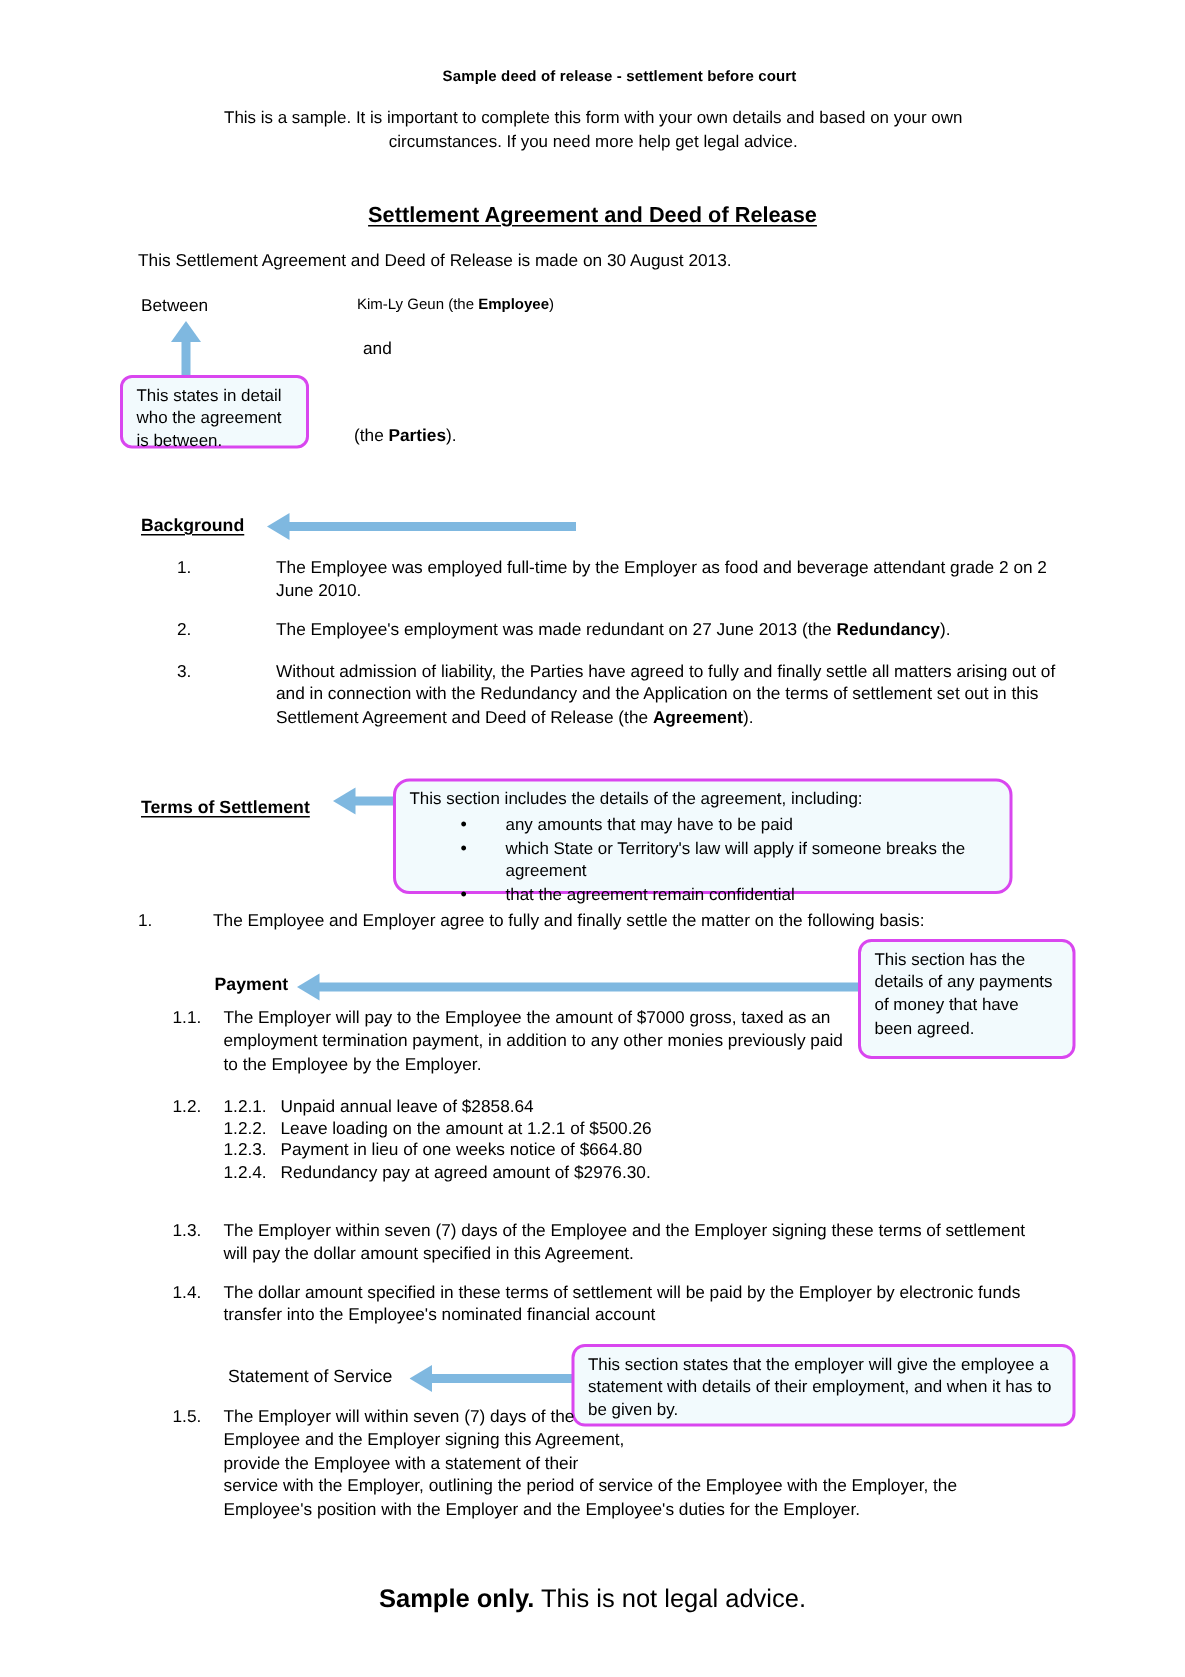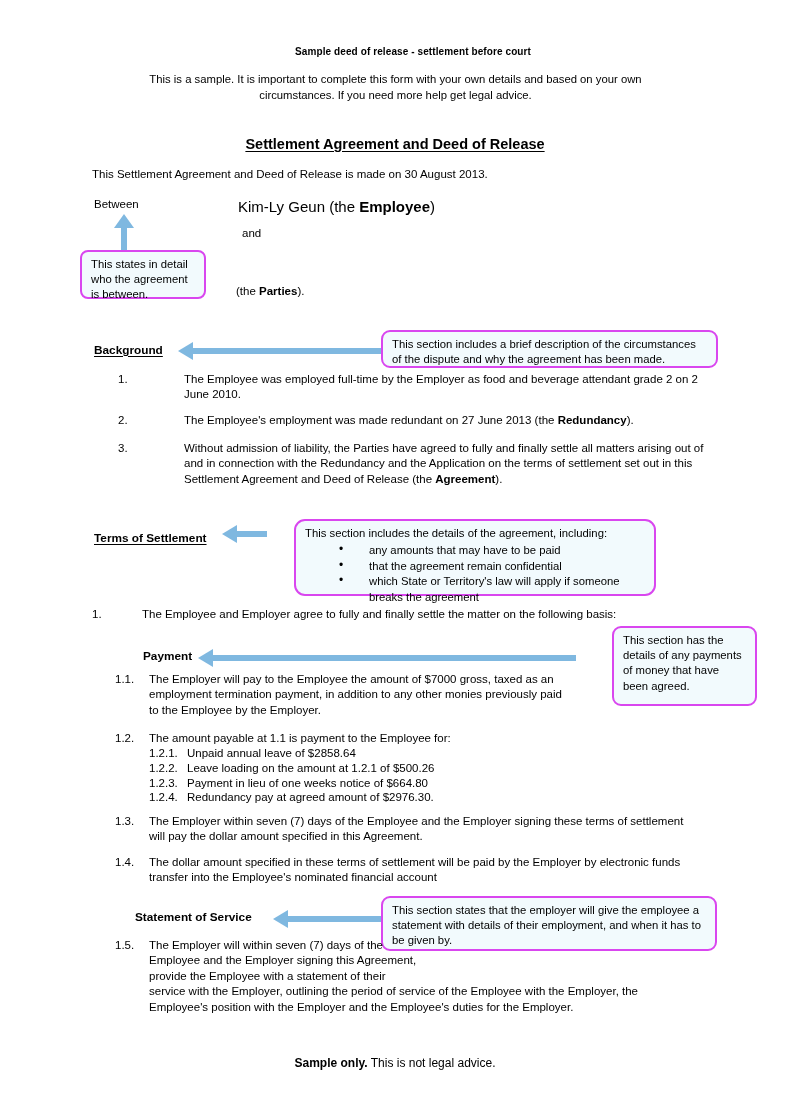--- a/index.html
+++ b/index.html
@@ -57,21 +57,21 @@
   
   .lbl-between {
     position: absolute;
     left: 94px; top: 198px;
     font-size: 11.5px;
     font-weight: normal;
   }
   .party-employee {
     position: absolute;
     left: 238px; top: 198px;
-    font-size: 15px;
+    font-size: 10px;
   }
   .party-and {
     position: absolute;
     left: 242px; top: 227px;
     font-size: 11.5px;
   }
   .party-employer {
     position: absolute;
     left: 243px; top: 255px;
     font-size: 11.5px;
@@ -100,23 +100,23 @@
     text-underline-offset: 2px;
   }
   .h-payment {
     position: absolute;
     left: 143px; top: 649px;
     font-size: 11.8px;
     font-weight: bold;
   }
   .h-statement {
     position: absolute;
-    left: 135px; top: 910px;
+    left: 152px; top: 910px;
     font-size: 11.8px;
-    font-weight: bold;
+    font-weight: normal;
   }
 
   
   .bg-item {
     position: absolute;
     font-size: 11.5px;
     line-height: 15.4px;
   }
   .bg-item .num {
     position: absolute;
@@ -177,39 +177,39 @@
     width: 270px;
     height: 42px;
   }
 
   
   .footer {
     position: absolute;
     left: 0; top: 1056px;
     width: 790px;
     text-align: center;
-    font-size: 12px;
+    font-size: 17px;
   }
 
   
   .callout {
     position: absolute;
     box-sizing: border-box;
     border: 2px solid #d946ef;
     border-radius: 9px;
     background: #F2FAFD;
     font-size: 11.3px;
     line-height: 15.2px;
     color: #000;
     padding: 5px 8px 5px 9px;
   }
   #callout-between { left: 80px; top: 250px; width: 126px; height: 49px; border-radius: 8px; }
   #callout-background { left: 381px; top: 330px; width: 337px; height: 38px; }
-  #callout-terms { left: 262px; top: 519px; width: 362px; height: 77px; border-radius: 11px; margin-left: 32px; }
-  #callout-payment { left: 572px; top: 626px; width: 145px; height: 80px; margin-left: 40px; }
+  #callout-terms { left: 262px; top: 519px; width: 413px; height: 77px; border-radius: 11px; }
+  #callout-payment { left: 572px; top: 626px; width: 145px; height: 80px; }
   #callout-statement { left: 381px; top: 896px; width: 336px; height: 55px; }
 
   .callout ul {
     margin: 2px 0 0 0;
     padding: 0 0 0 34px;
     list-style: none;
   }
   .callout ul li {
     position: relative;
     padding-left: 30px;
@@ -250,21 +250,20 @@
   <div class="callout" id="callout-between">This states in detail who the agreement is between.</div>
 
   <div class="h-background">Background</div>
 
   <div class="arrow" style="left:178px; top:341px;">
     <svg width="206" height="20" viewBox="0 0 206 20">
       <rect x="14" y="7" width="192" height="6" fill="#7FB8E0"></rect>
       <path d="M0 10 L15 1 L15 19 Z" fill="#7FB8E0"></path>
     </svg>
   </div>
-  <div class="callout" id="callout-background">This section includes a brief description of the circumstances of the dispute and why the agreement has been made.</div>
 
   <div class="bg-item" id="bg-1">
     <span class="num">1.</span>
     <span class="txt">The Employee was employed full-time by the Employer as food and beverage attendant grade 2 on 2 June 2010.</span>
   </div>
   <div class="bg-item" id="bg-2">
     <span class="num">2.</span>
     <span class="txt"><span>The Employee's employment was made redundant on 27 June 2013 (the </span><b>Redundancy</b><span>).</span></span>
   </div>
   <div class="bg-item" id="bg-3">
@@ -277,22 +276,22 @@
   <div class="arrow" style="left:222px; top:524px;">
     <svg width="45" height="20" viewBox="0 0 45 20">
       <rect x="14" y="7" width="31" height="6" fill="#7FB8E0"></rect>
       <path d="M0 10 L15 1 L15 19 Z" fill="#7FB8E0"></path>
     </svg>
   </div>
   <div class="callout" id="callout-terms">
     <div>This section includes the details of the agreement, including:</div>
     <ul>
       <li>any amounts that may have to be paid</li>
+      <li>which State or Territory's law will apply if someone breaks the agreement</li>
       <li>that the agreement remain confidential</li>
-      <li>which State or Territory's law will apply if someone breaks the agreement</li>
     </ul>
   </div>
 
   <div class="t-item-1">
     <span class="num">1.</span>
     <span class="txt">The Employee and Employer agree to fully and finally settle the matter on the following basis:</span>
   </div>
 
   <div class="h-payment">Payment</div>
   <div class="arrow" style="left:198px; top:648px;">
@@ -304,21 +303,20 @@
   <div class="callout" id="callout-payment">This section has the details of any payments of money that have been agreed.</div>
 
   <div class="sub-item" id="it-1-1">
     <span class="num">1.1.</span>
     <span class="txt">The Employer will pay to the Employee the amount of $7000 gross, taxed as an employment termination payment, in addition to any other monies previously paid to the Employee by the Employer.</span>
   </div>
 
   <div class="sub-item" id="it-1-2">
     <span class="num">1.2.</span>
     <span class="txt">
-      <span>The amount payable at 1.1 is payment to the Employee for:</span>
       <ul class="deep-list">
         <li><span class="dnum">1.2.1.</span><span>Unpaid annual leave of $2858.64</span></li>
         <li><span class="dnum">1.2.2.</span><span>Leave loading on the amount at 1.2.1 of $500.26</span></li>
         <li><span class="dnum">1.2.3.</span><span>Payment in lieu of one weeks notice of $664.80</span></li>
         <li><span class="dnum">1.2.4.</span><span>Redundancy pay at agreed amount of $2976.30.</span></li>
       </ul>
     </span>
   </div>
 
   <div class="sub-item" id="it-1-3">

